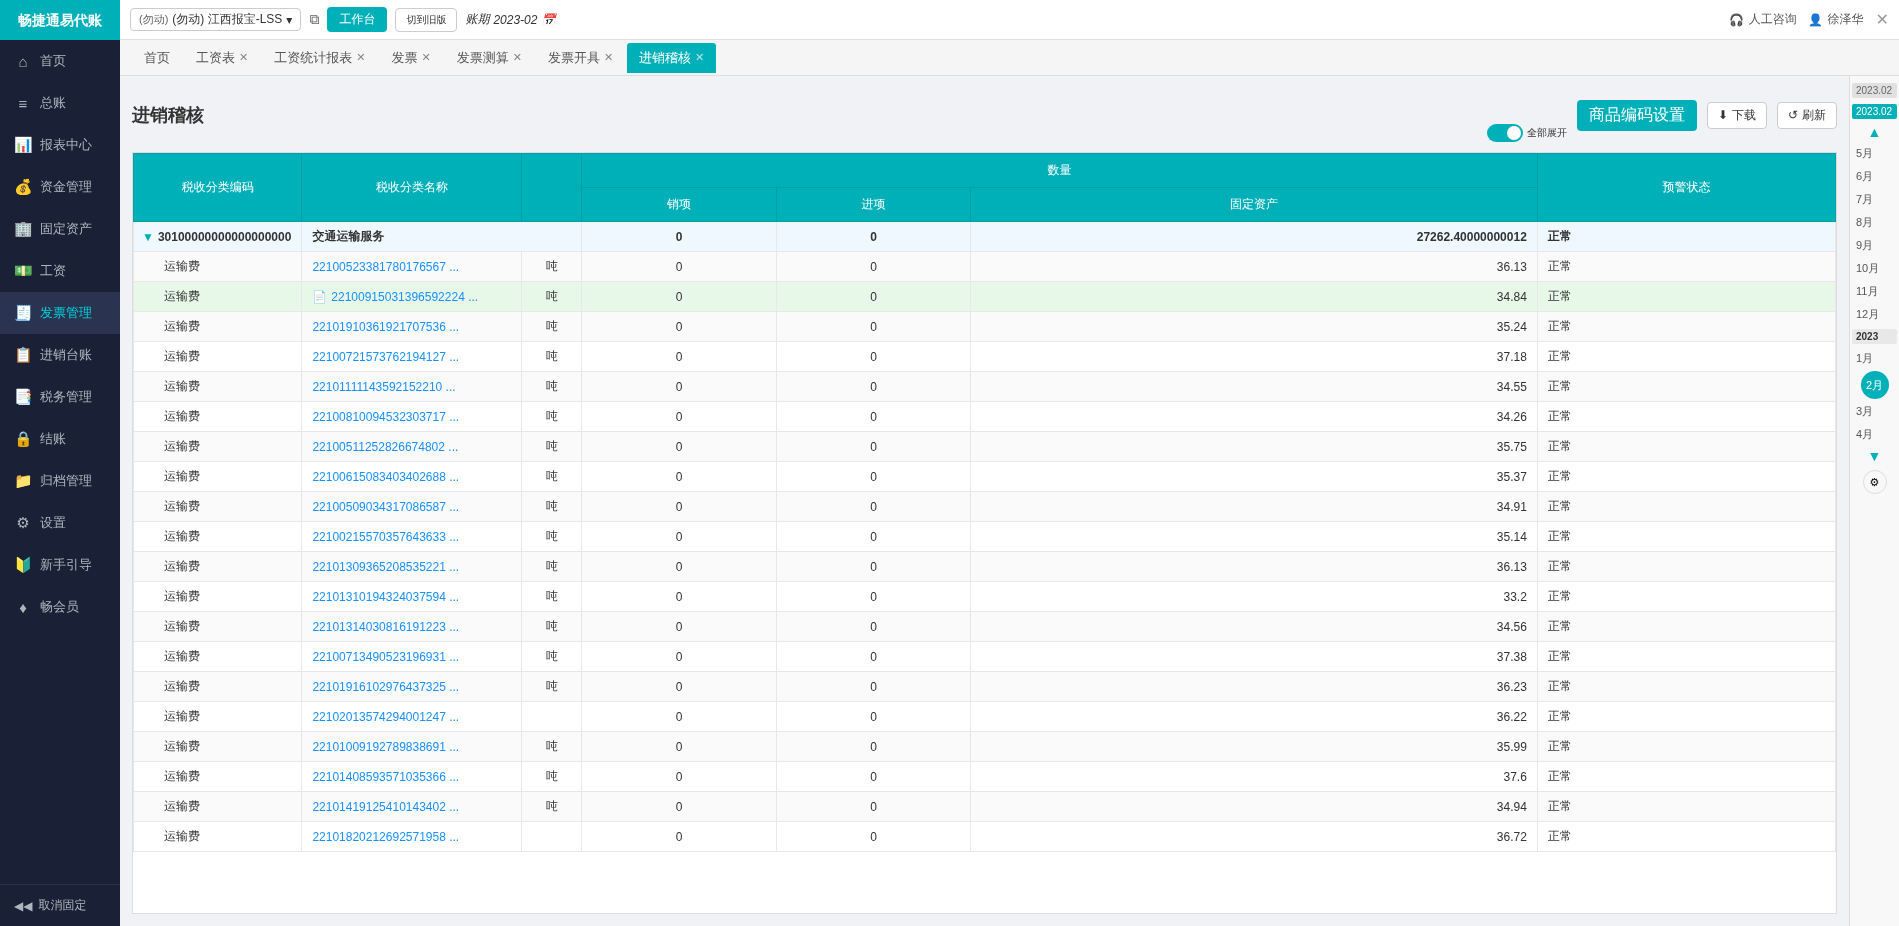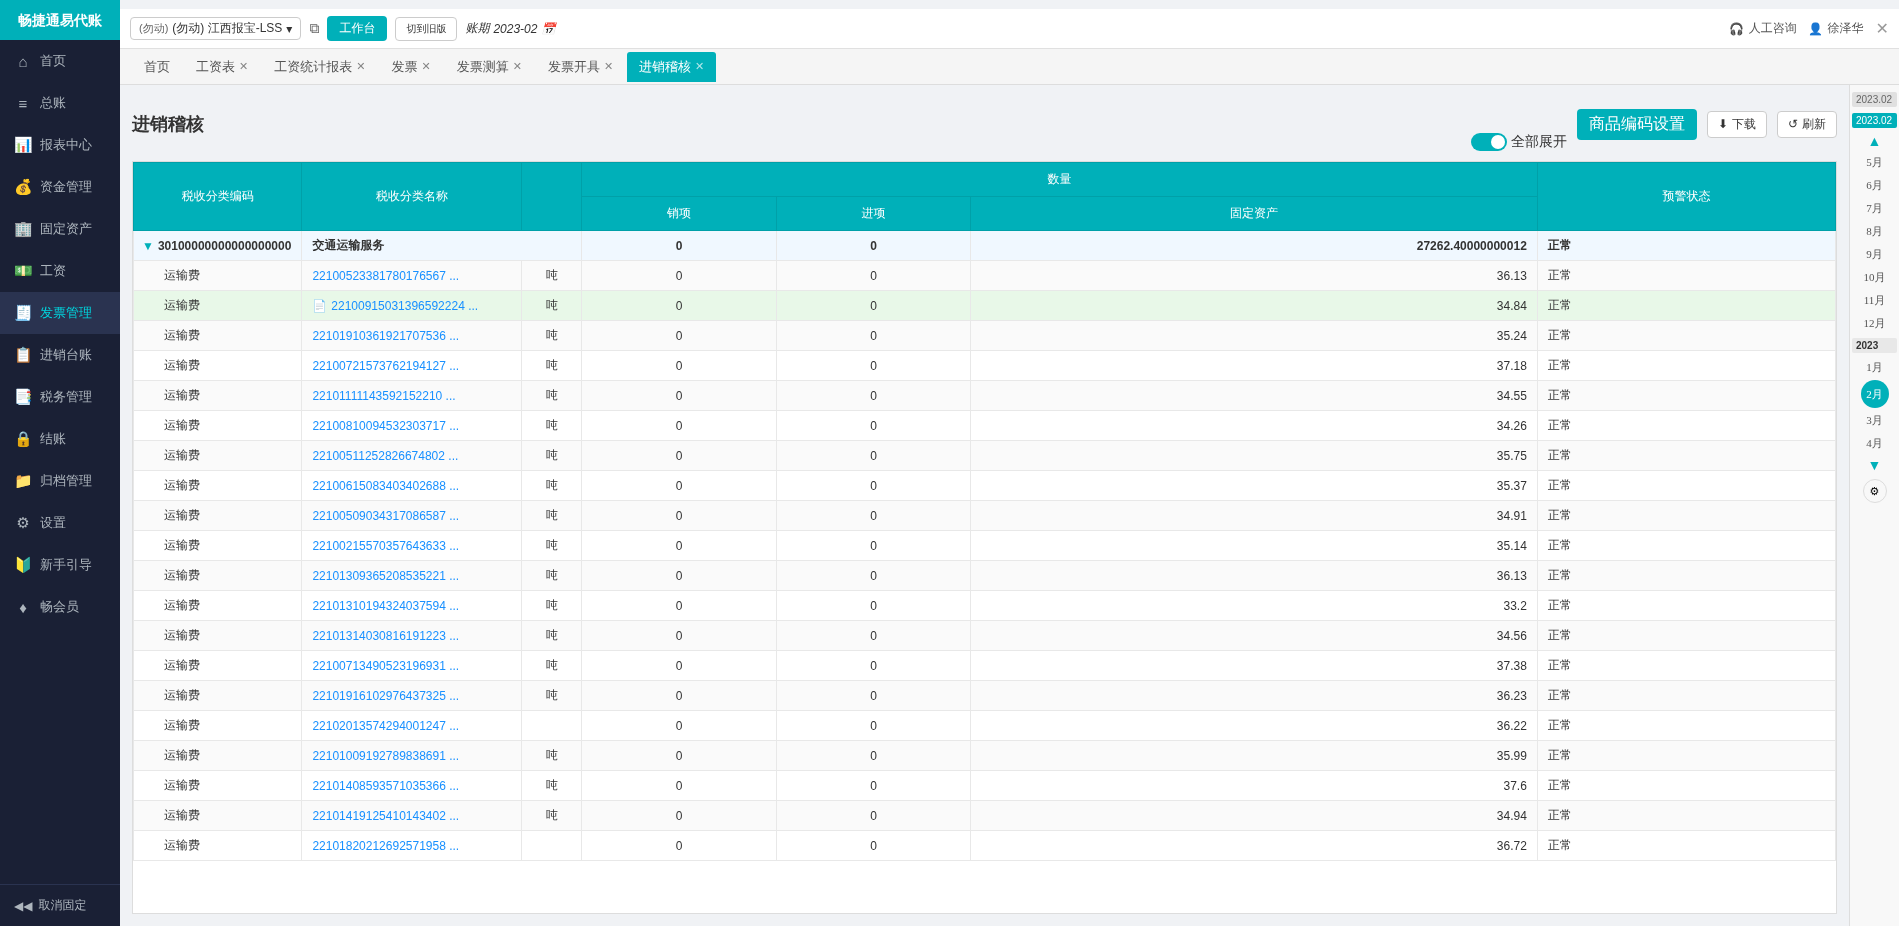--- a/index.html
+++ b/index.html
@@ -62,21 +62,20 @@
     
     .top-bar {
       background: #fff;
       border-bottom: 1px solid #e0e0e0;
       height: 40px;
       display: flex;
       align-items: center;
       padding: 0 10px;
       gap: 8px;
       flex-shrink: 0;
-      margin-top: 9px;
     }
     .company-selector {
       border: 1px solid #ccc;
       border-radius: 4px;
       padding: 2px 8px;
       font-size: 12px;
       color: #333;
       background: #fff;
       display: flex;
       align-items: center;
@@ -182,21 +181,21 @@
     }
     .header-actions {
       display: flex;
       align-items: center;
       gap: 10px;
     }
     .toggle-switch {
       display: flex;
       align-items: center;
       gap: 4px;
-      font-size: 14px;
+      font-size: 10px;
       color: #333;
       margin-top: 36px;
     }
     .toggle-track {
       width: 36px;
       height: 18px;
       background: #00b0b9;
       border-radius: 9px;
       position: relative;
       cursor: pointer;
@@ -288,22 +287,21 @@
       border-radius: 2px;
       width: 100%;
     }
     .calendar-month {
       padding: 3px 4px;
       margin: 1px 0;
       cursor: pointer;
       border-radius: 3px;
       color: #555;
       width: 100%;
-      text-align: center;
-      font-family: Liberation Serif, serif;
+      text-align: left;
     }
     .calendar-month.active {
       background: #00b0b9;
       color: white;
       border-radius: 50%;
       width: 28px;
       height: 28px;
       display: flex;
       align-items: center;
       justify-content: center;

